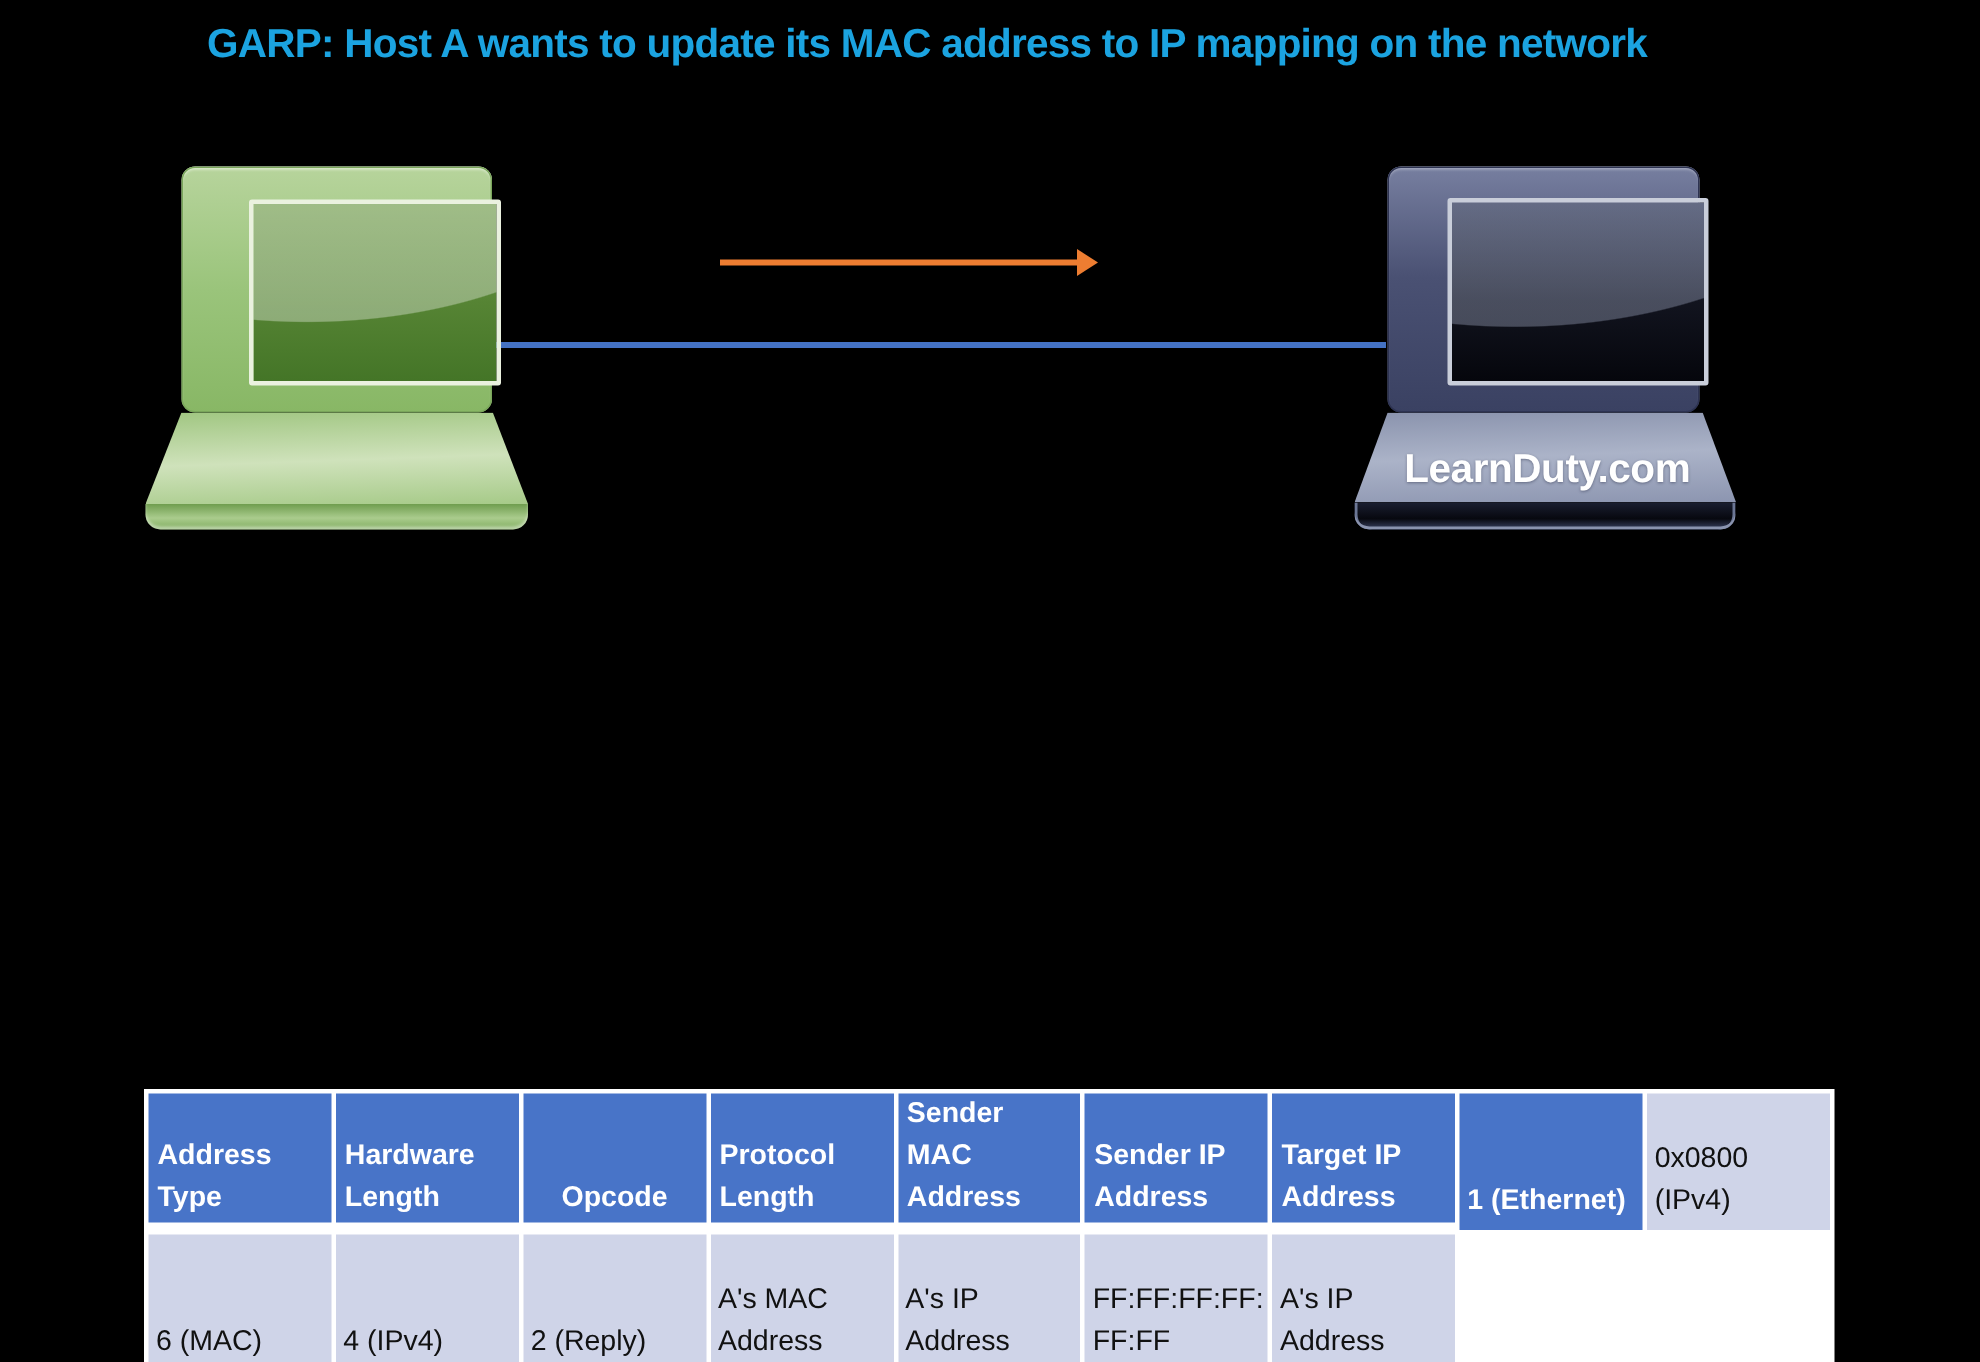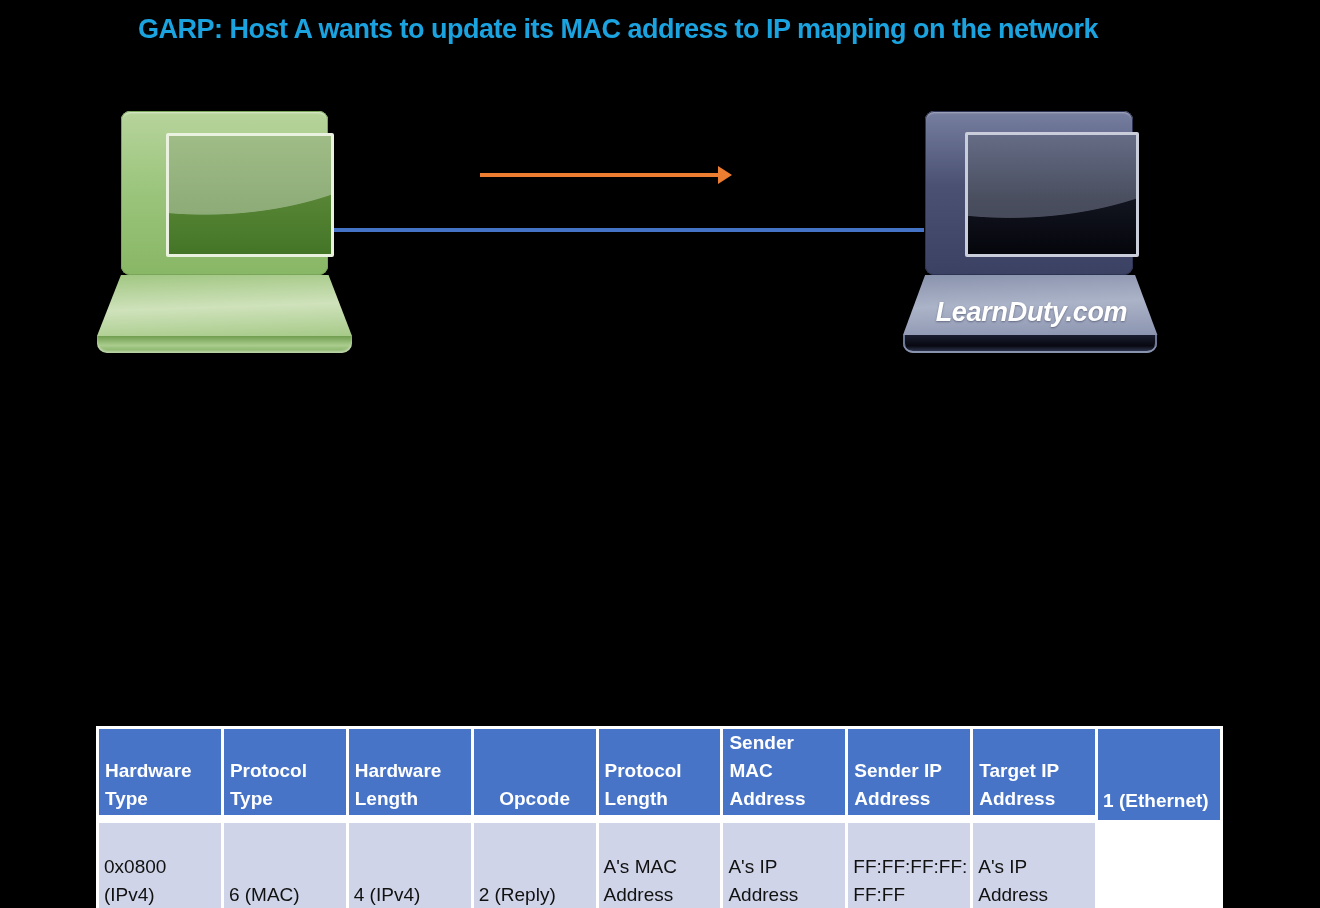--- a/index.html
+++ b/index.html
@@ -72,21 +72,20 @@
     left: 40px; top: 21px; width: 174px; height: 125px;
     border: 3px solid #C9CEDA; border-radius: 2px;
     background:
       radial-gradient(ellipse 150% 120% at 25% -50%, rgba(190,200,228,0.32) 0 99.4%, rgba(190,200,228,0) 100%),
       linear-gradient(180deg, #3A4058 0%, #12141F 55%, #05060C 100%);
   }
   .deck-b {
     left: 0; top: 164px; width: 257px; height: 60px;
     clip-path: polygon(8.6% 0, 90.3% 0, 99% 100%, 0 100%);
     background: linear-gradient(178deg, #8A93AD 0%, #ABB3C8 48%, #8C95B0 100%);
-    font-style: italic;
   }
   .deck-label {
     left: 0; top: 22px; width: 257px; text-align: center;
     color: #FFFFFF; font-weight: bold; font-size: 27px; letter-spacing: -0.3px;
     text-shadow: 0 1px 2px rgba(30,35,60,0.45);
   }
   .front-b {
     left: 0; top: 224px; width: 254px; height: 18px; border-radius: 0 0 10px 10px;
     background: linear-gradient(180deg, #1A1E30 0%, #07080F 60%, #3A4363 100%);
     box-shadow: inset 0 -2px 0 #8A93AE, inset 2px 0 0 #6B7694, inset -2px 0 0 #6B7694;
@@ -141,22 +140,21 @@
     <div class="lid lid-b">
       <div class="screen screen-b"></div>
     </div>
     <div class="deck deck-b">
       <div class="deck-label">LearnDuty.com</div>
     </div>
     <div class="front front-b"></div>
   </div>
 
   <div class="arp-table">
-    <div class="cell th">Hardware Type</div>
-    <div class="cell th">Protocol Type</div>
+    <div class="cell th">Address Type</div>
     <div class="cell th">Hardware Length</div>
     <div class="cell th">Opcode</div>
     <div class="cell th">Protocol Length</div>
     <div class="cell th">Sender MAC Address</div>
     <div class="cell th">Sender IP Address</div>
     <div class="cell th">Target IP Address</div>
 
     <div class="cell td accent">1 (Ethernet)</div>
     <div class="cell td">0x0800 (IPv4)</div>
     <div class="cell td">6 (MAC)</div>

